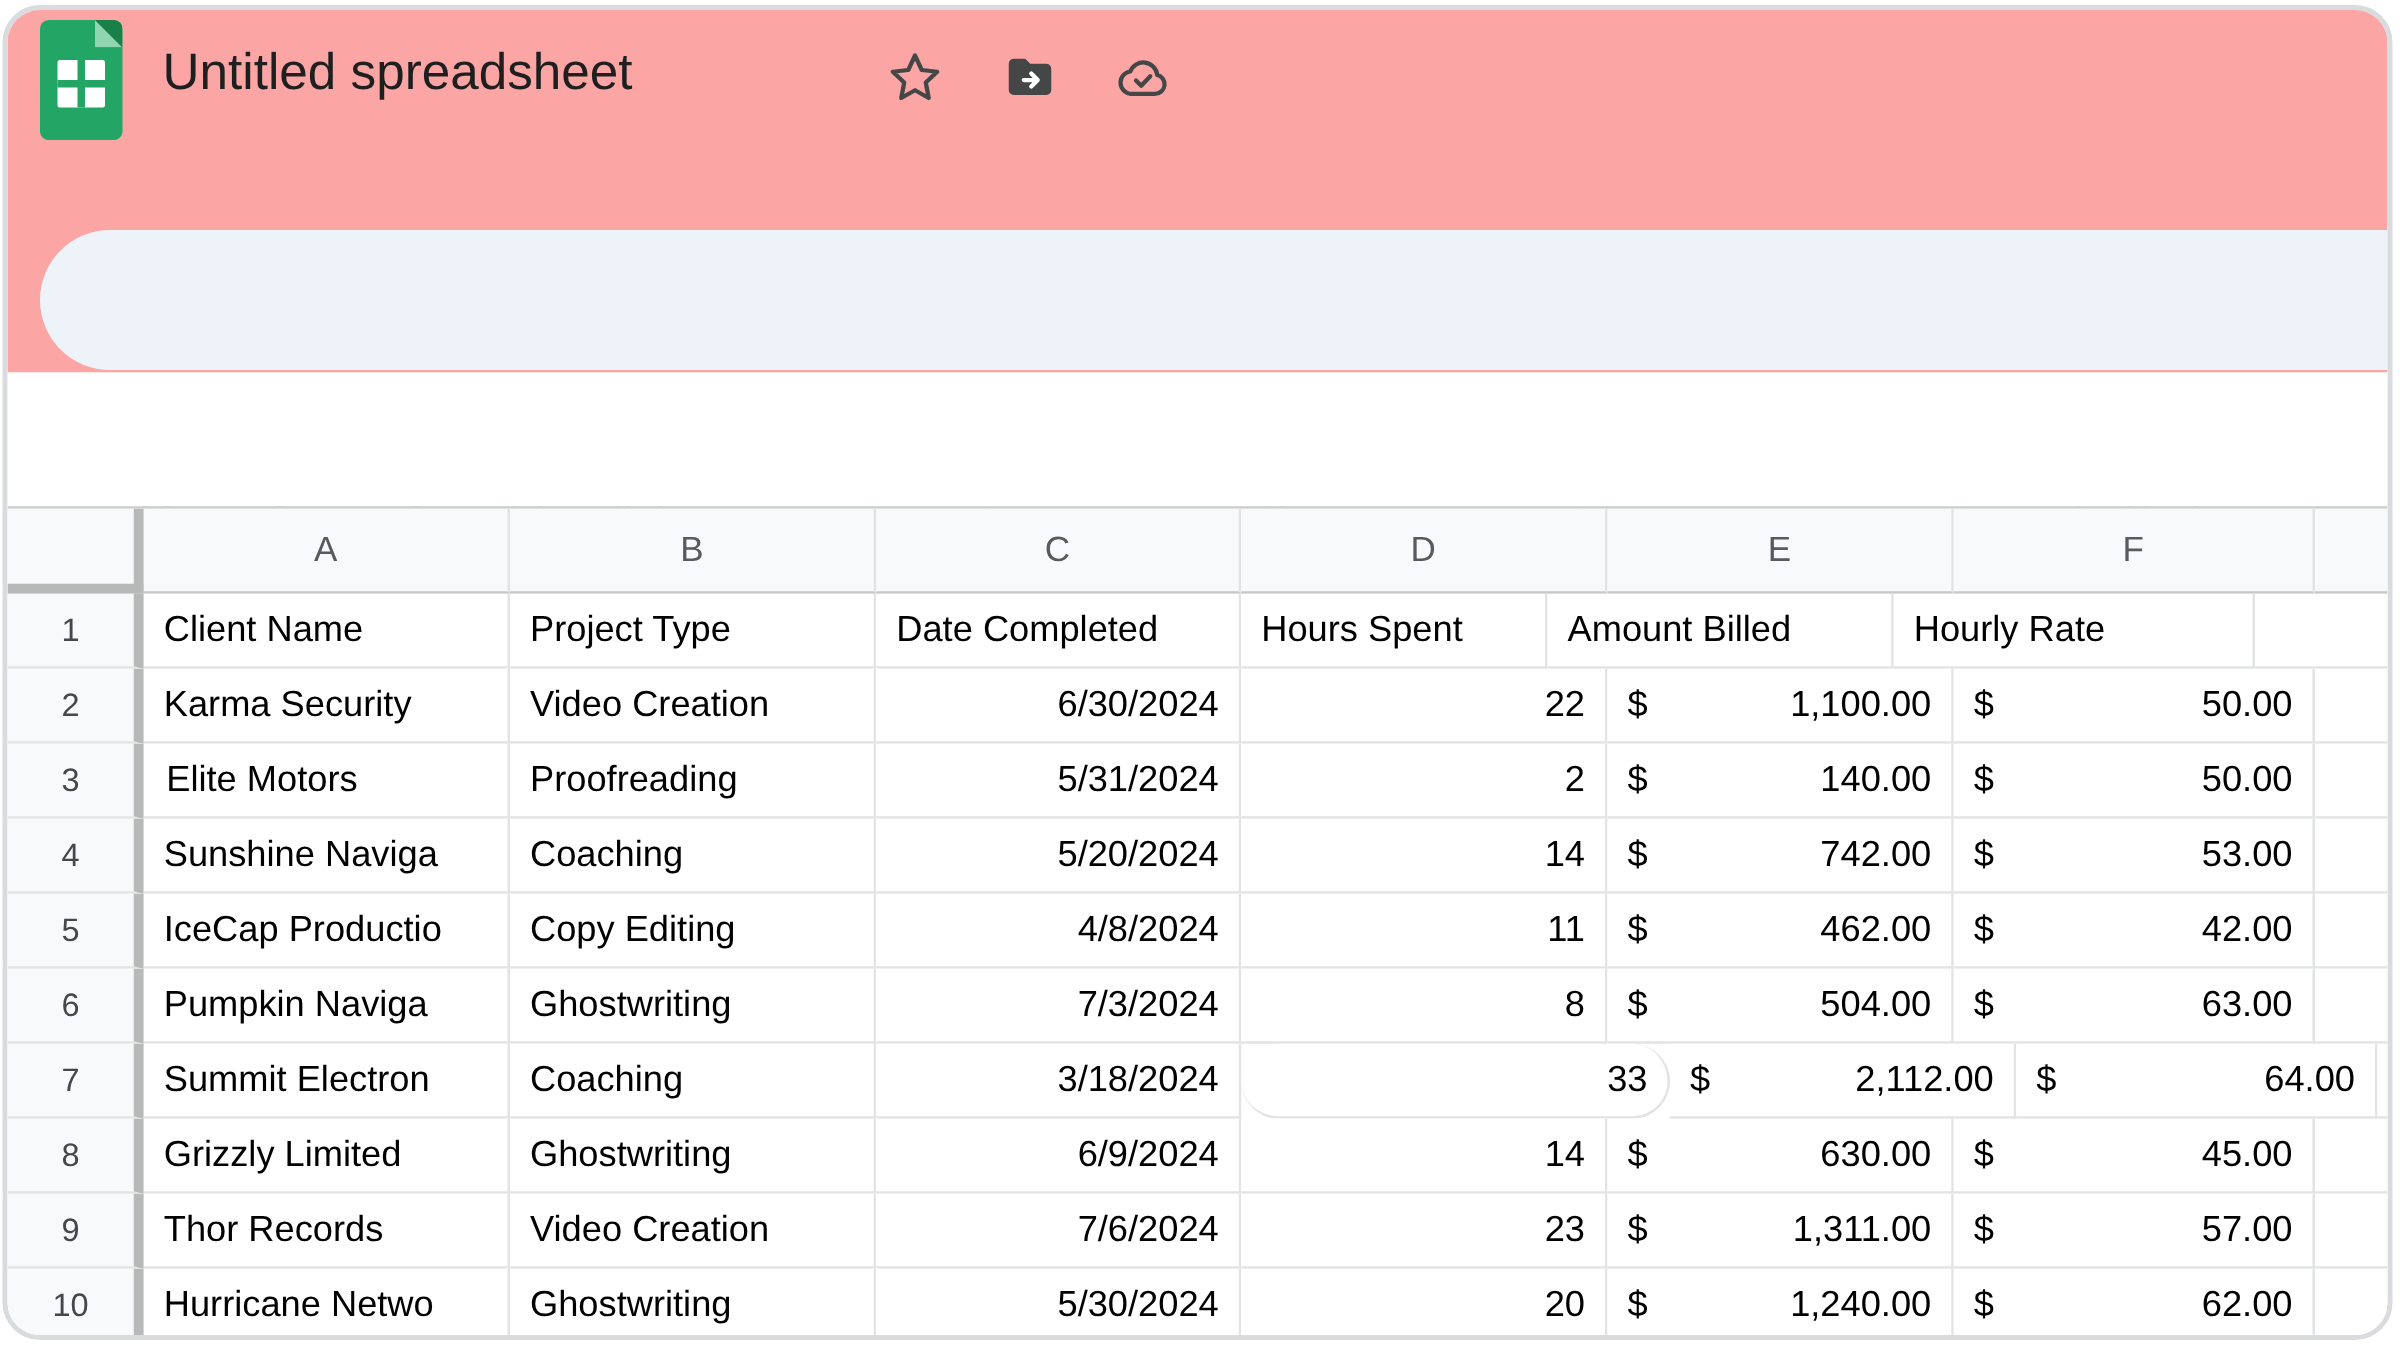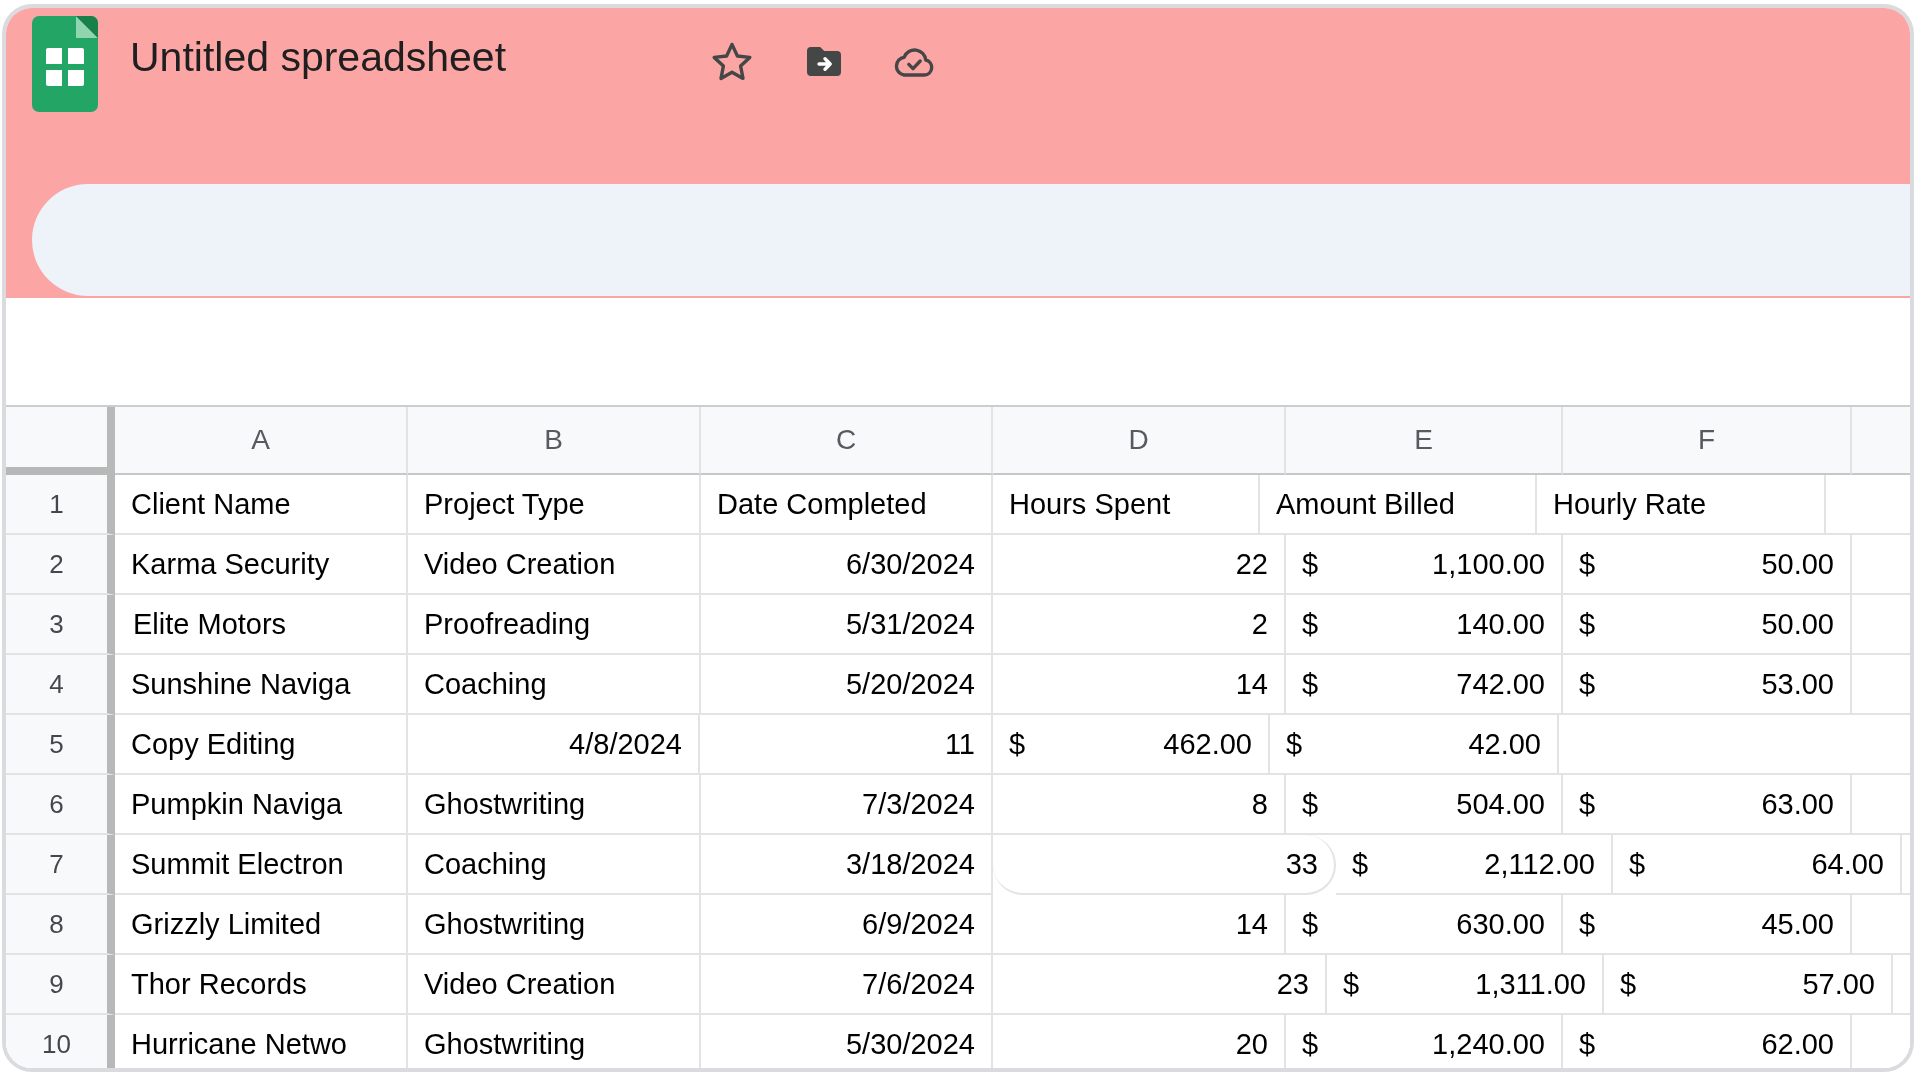--- a/index.html
+++ b/index.html
@@ -175,21 +175,21 @@
         <div class="colhdr-cell" style="width: 293px;">D</div>
         <div class="colhdr-cell" style="width: 277px;">E</div>
         <div class="colhdr-cell" style="width: 289px;">F</div>
         <div class="filler hdrf"></div>
       </div>
       <div class="g-row">
         <div class="num-cell">1</div>
         <div class="cell" style="width: 293px;">Client Name</div>
         <div class="cell" style="width: 293px;">Project Type</div>
         <div class="cell" style="width: 292px;">Date Completed</div>
-        <div class="cell" style="width: 267px;">Hours Spent</div>
+        <div class="cell" style="width: 245px;">Hours Spent</div>
         <div class="cell" style="width: 277px;">Amount Billed</div>
         <div class="cell" style="width: 289px;">Hourly Rate</div>
         <div class="filler"></div>
       </div>
       <div class="g-row">
         <div class="num-cell">2</div>
         <div class="cell" style="width: 293px;">Karma Security</div>
         <div class="cell" style="width: 293px;">Video Creation</div>
         <div class="cell right" style="width: 292px;">6/30/2024</div>
         <div class="cell right" style="width: 293px;">22</div>
@@ -230,20 +230,21 @@
           <span>742.00</span>
         </div>
         <div class="cell cur" style="width: 289px;">
           <span>$</span>
           <span>53.00</span>
         </div>
         <div class="filler"></div>
       </div>
       <div class="g-row">
         <div class="num-cell">5</div>
+        <div class="cell" style="width: 293px;">IceCap Productio</div>
         <div class="cell" style="width: 293px;">Copy Editing</div>
         <div class="cell right" style="width: 292px;">4/8/2024</div>
         <div class="cell right" style="width: 293px;">11</div>
         <div class="cell cur" style="width: 277px;">
           <span>$</span>
           <span>462.00</span>
         </div>
         <div class="cell cur" style="width: 289px;">
           <span>$</span>
           <span>42.00</span>
@@ -296,21 +297,21 @@
           <span>$</span>
           <span>45.00</span>
         </div>
         <div class="filler"></div>
       </div>
       <div class="g-row">
         <div class="num-cell">9</div>
         <div class="cell" style="width: 293px;">Thor Records</div>
         <div class="cell" style="width: 293px;">Video Creation</div>
         <div class="cell right" style="width: 292px;">7/6/2024</div>
-        <div class="cell right" style="width: 334px;">23</div>
+        <div class="cell right" style="width: 293px;">23</div>
         <div class="cell cur" style="width: 277px;">
           <span>$</span>
           <span>1,311.00</span>
         </div>
         <div class="cell cur" style="width: 289px;">
           <span>$</span>
           <span>57.00</span>
         </div>
         <div class="filler"></div>
       </div>

